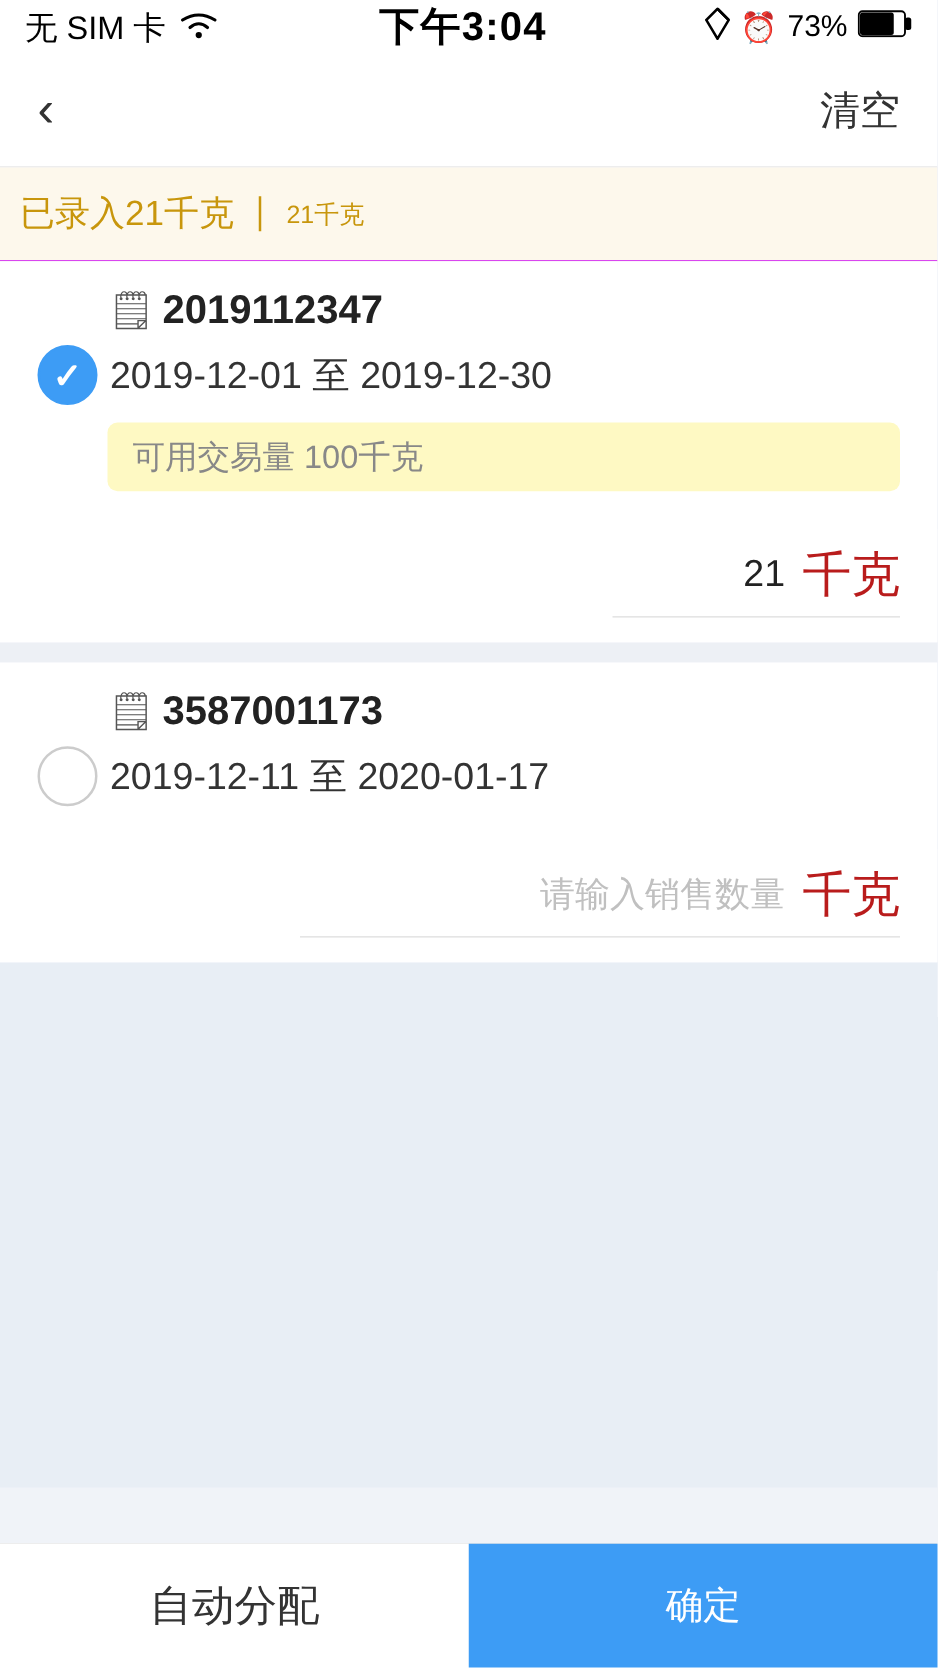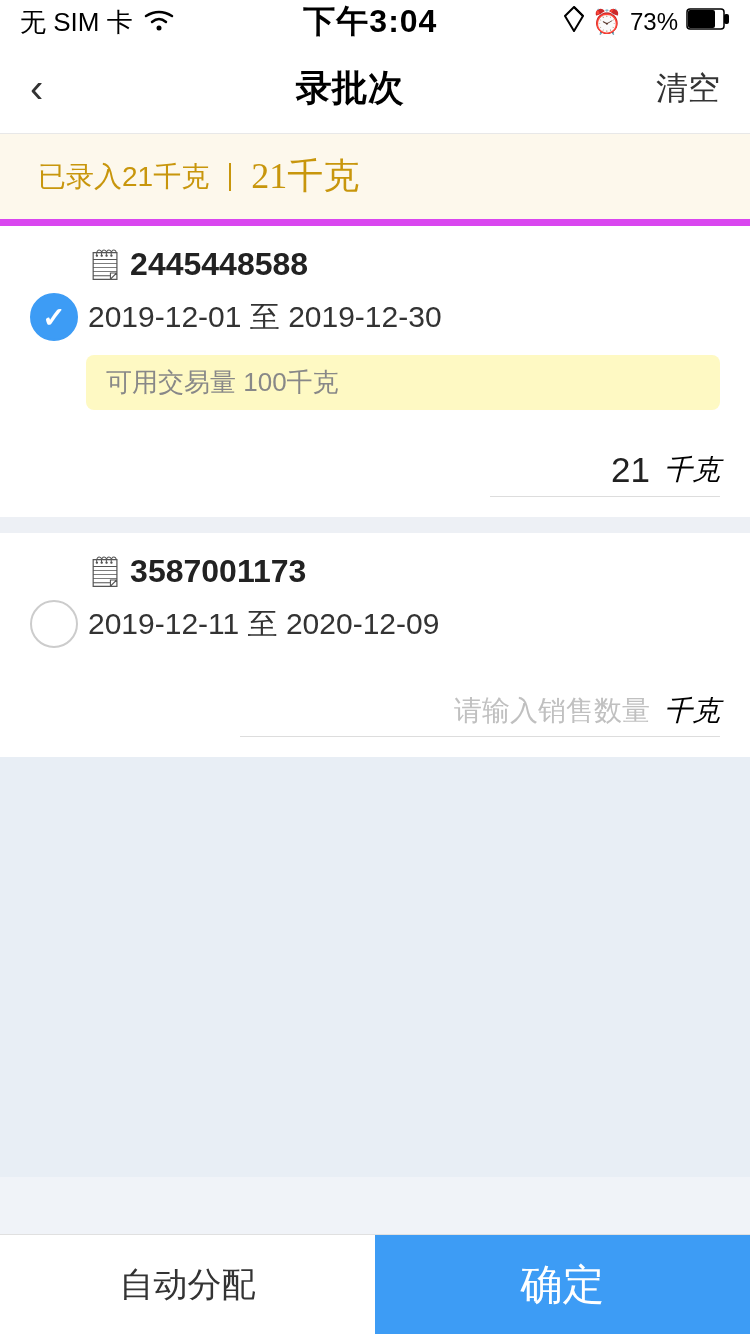--- a/index.html
+++ b/index.html
@@ -70,39 +70,38 @@
     .nav-action {
       font-size: 32px;
       color: #333;
       cursor: pointer;
     }
 
     
     .summary-bar {
       width: 750px;
       background: #fdf8ec;
-      padding: 18px 38px;
+      padding: 18px 16px;
       display: flex;
       align-items: center;
       gap: 20px;
-      border-bottom: 7px solid #d946ef;
+      border-bottom: 1px solid #d946ef;
     }
     .summary-text {
       font-size: 28px;
       color: #c8960c;
     }
     .summary-divider {
       width: 2px;
       height: 28px;
       background: #c8960c;
     }
     .summary-value {
-      font-size: 36px;
+      font-size: 20px;
       color: #c8960c;
-      font-family: Liberation Serif, serif;
     }
 
     
     .batch-card {
       background: #fff;
       margin-bottom: 0;
     }
 
     .batch-card-inner {
       padding: 20px 30px 20px 30px;
@@ -172,24 +171,23 @@
       color: #222;
       text-align: right;
       width: 160px;
       background: transparent;
     }
     .qty-input::placeholder {
       color: #c0c0c0;
       font-size: 28px;
     }
     .qty-unit {
-      font-size: 28px;
-      color: #000000;
+      font-size: 39px;
+      color: #b91c1c;
       margin-left: 12px;
-      font-style: italic;
     }
 
     .qty-wrapper {
       background: #fff;
       padding: 10px 30px 20px 30px;
       display: flex;
       align-items: center;
       justify-content: flex-end;
     }
     .qty-input-wrapper {
@@ -234,21 +232,21 @@
       font-size: 34px;
       color: #333;
       background: #fff;
       cursor: pointer;
     }
     .btn-confirm {
       flex: 1;
       display: flex;
       align-items: center;
       justify-content: center;
-      font-size: 42px;
+      font-size: 30px;
       color: #fff;
       background: #3d9cf5;
       cursor: pointer;
     }
   </style>
 </head>
 <body>
 
 <div class="status-bar">
   <div class="status-left">
@@ -277,68 +275,67 @@
         <rect x="1" y="1" width="37" height="20" rx="3" ry="3" stroke="#000" stroke-width="1.5" fill="none"></rect>
         <rect x="38" y="6" width="5" height="10" rx="2" fill="#000"></rect>
         <rect x="2" y="2" width="27" height="18" rx="2" fill="#000"></rect>
       </svg>
     </span>
   </div>
 </div>
 
 <div class="nav-bar">
   <span class="nav-back">‹</span>
-  <span class="nav-title">录批次</span>
   <span class="nav-action">清空</span>
 </div>
 
 <div class="summary-bar">
   <span class="summary-text">已录入21千克</span>
   <div class="summary-divider"></div>
   <span class="summary-value">21千克</span>
 </div>
 
 <div class="batch-card">
   <div class="batch-card-inner">
     <div class="batch-id-row">
       <span class="batch-id-icon">🗒</span>
-      <span class="batch-id-text">2445448588</span>
+      <span class="batch-id-text">2019112347</span>
     </div>
     <div class="batch-date-row">
       <div class="radio-circle checked">
         <span class="radio-check">✓</span>
       </div>
       <span class="batch-date-text">2019-12-01 至 2019-12-30</span>
     </div>
     <div class="batch-available">可用交易量 100千克</div>
   </div>
 
   <div class="qty-wrapper">
     <div class="qty-input-wrapper">
       <div class="qty-input-line">
-        <input class="qty-input" type="text" value="21" style="width: 100px; font-size: 35px; color: rgb(34, 34, 34); border: none; outline: none; text-align: right; background: transparent;">
+        <input class="qty-input" type="text" value="21" style="width: 100px; font-size: 30px; color: rgb(34, 34, 34); border: none; outline: none; text-align: right; background: transparent;">
         <span class="qty-unit" style="margin-left:14px;">千克</span>
       </div>
       <div style="width:230px; height:1px; background:#ddd; margin-top:6px;"></div>
     </div>
   </div>
 </div>
 
 <div class="section-sep"></div>
 
 <div class="batch-card">
   <div class="batch-card-inner">
     <div class="batch-id-row">
       <span class="batch-id-icon">🗒</span>
       <span class="batch-id-text">3587001173</span>
     </div>
     <div class="batch-date-row">
       <div class="radio-circle">
       </div>
-      <span class="batch-date-text">2019-12-11 至 2020-12-09</span>
+      <span class="batch-date-text">2019-12-11 至 2020-01-17</span>
     </div>
   </div>
 
   <div class="qty-wrapper">
     <div class="qty-input-wrapper">
       <div class="qty-input-line">
         <input class="qty-input" type="text" placeholder="请输入销售数量" style="width: 340px; font-size: 28px; color: #a21caf; border: none; outline: none; text-align: right; background: transparent;">
         <span class="qty-unit" style="margin-left:14px;">千克</span>
       </div>
       <div style="width:480px; height:1px; background:#ddd; margin-top:6px;"></div>

